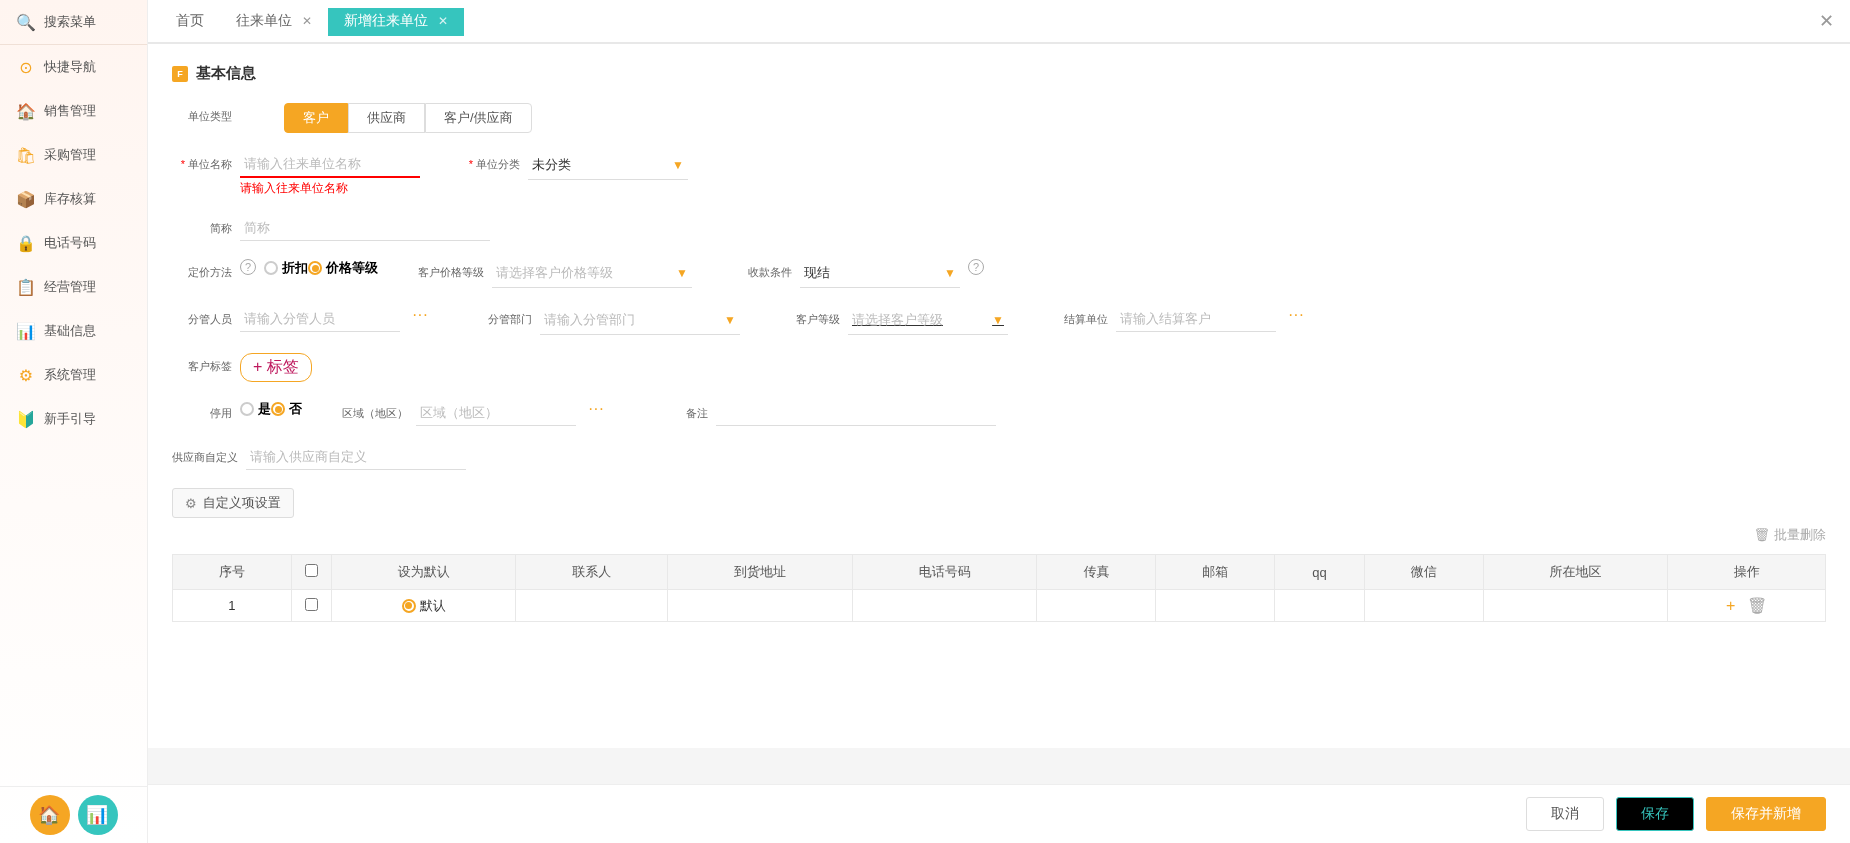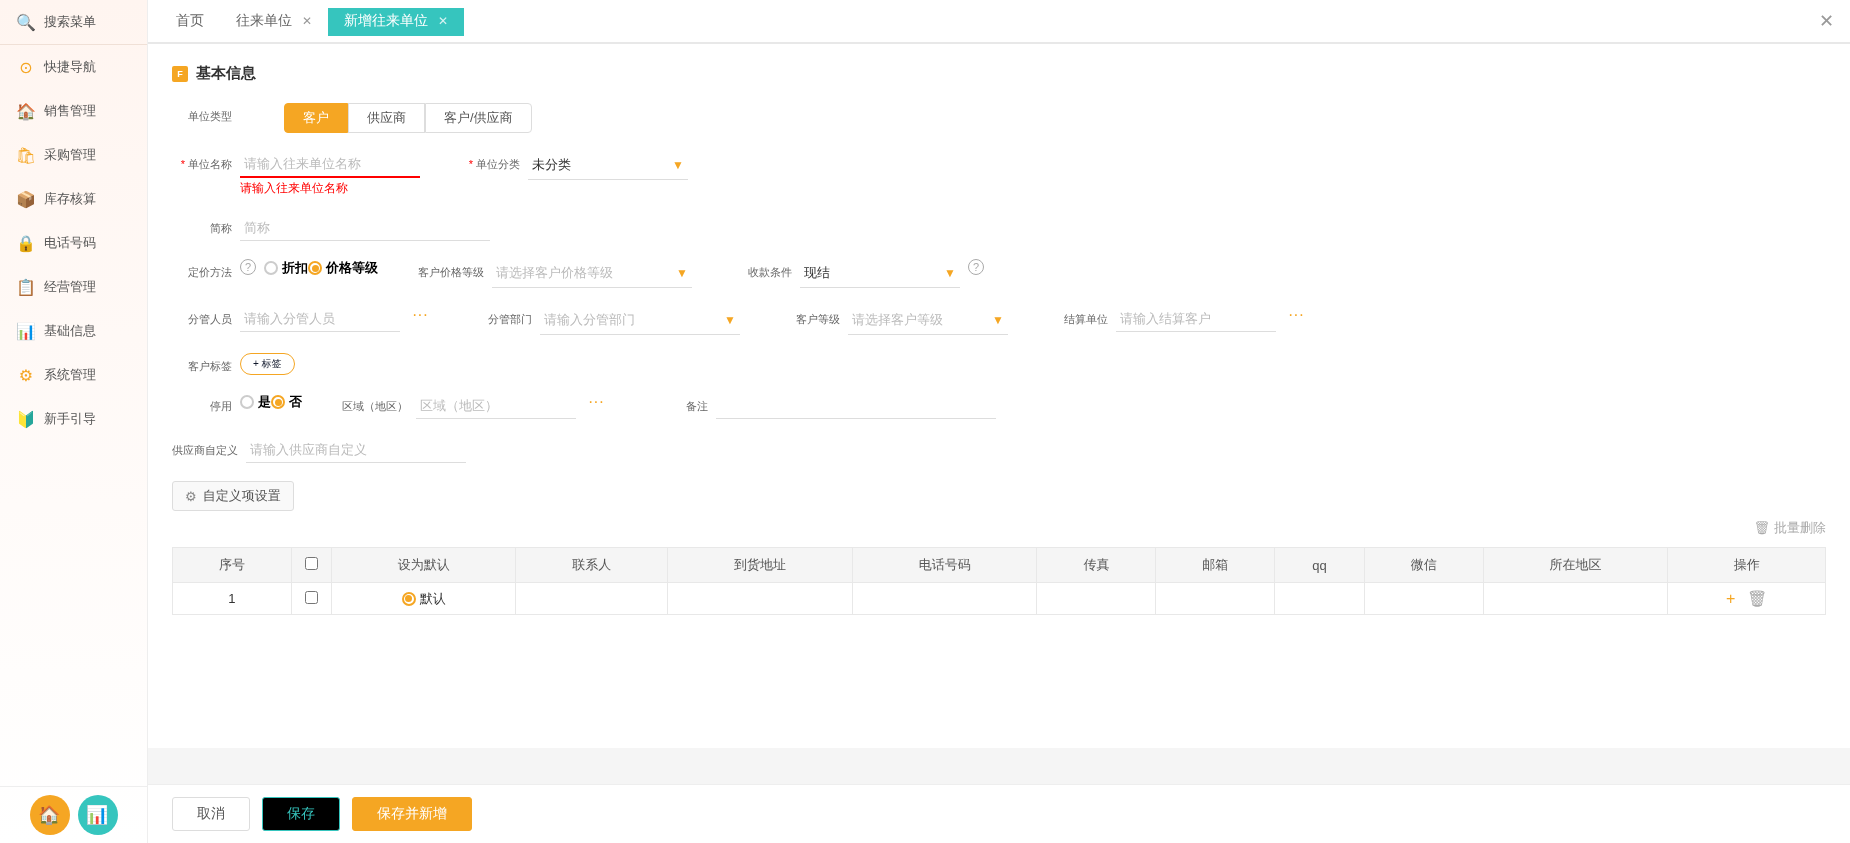--- a/index.html
+++ b/index.html
@@ -191,25 +191,25 @@
     .radio-circle.checked::after {
       content: '';
       width: 7px; height: 7px;
       border-radius: 50%;
       background: #f5a623;
     }
 
     
     .tag-btn {
       border: 1px solid #f5a623;
-      color: #0f172a;
+      color: #be185d;
       background: #fff;
       border-radius: 12px;
       padding: 3px 12px;
-      font-size: 10px;
+      font-size: 16px;
       cursor: pointer;
     }
 
     
     .more-btn {
       color: #f5a623;
       cursor: pointer;
       font-size: 16px;
       padding: 0 4px;
     }
@@ -288,20 +288,21 @@
       color: #aaa;
       font-size: 13px;
       cursor: pointer;
     }
 
     
     .bottom-bar {
       border-top: 1px solid #eee;
       padding: 12px 24px;
       display: flex;
+      justify-content: flex-end;
       gap: 12px;
       background: #fff;
       margin-top: 36px;
     }
     .btn {
       padding: 7px 24px;
       font-size: 14px;
       border-radius: 3px;
       cursor: pointer;
       border: 1px solid #ddd;
@@ -472,21 +473,21 @@
       </div>
       <div class="form-cell">
         <span class="form-label">分管部门</span>
         <div class="form-select" style="min-width:200px;">
           <span class="placeholder">请输入分管部门</span>
           <span class="chevron">▼</span>
         </div>
       </div>
       <div class="form-cell">
         <span class="form-label">客户等级</span>
-        <div class="form-select" style="min-width:160px;">
+        <div class="form-select" style="min-width:160px;text-decoration:underline;">
           <span class="placeholder">请选择客户等级</span>
           <span class="chevron">▼</span>
         </div>
       </div>
       <div class="form-cell">
         <span class="form-label">结算单位</span>
         <input class="form-input" type="text" style="width: 160px;" placeholder="请输入结算客户">
         <span class="more-btn">···</span>
       </div>
     </div>

